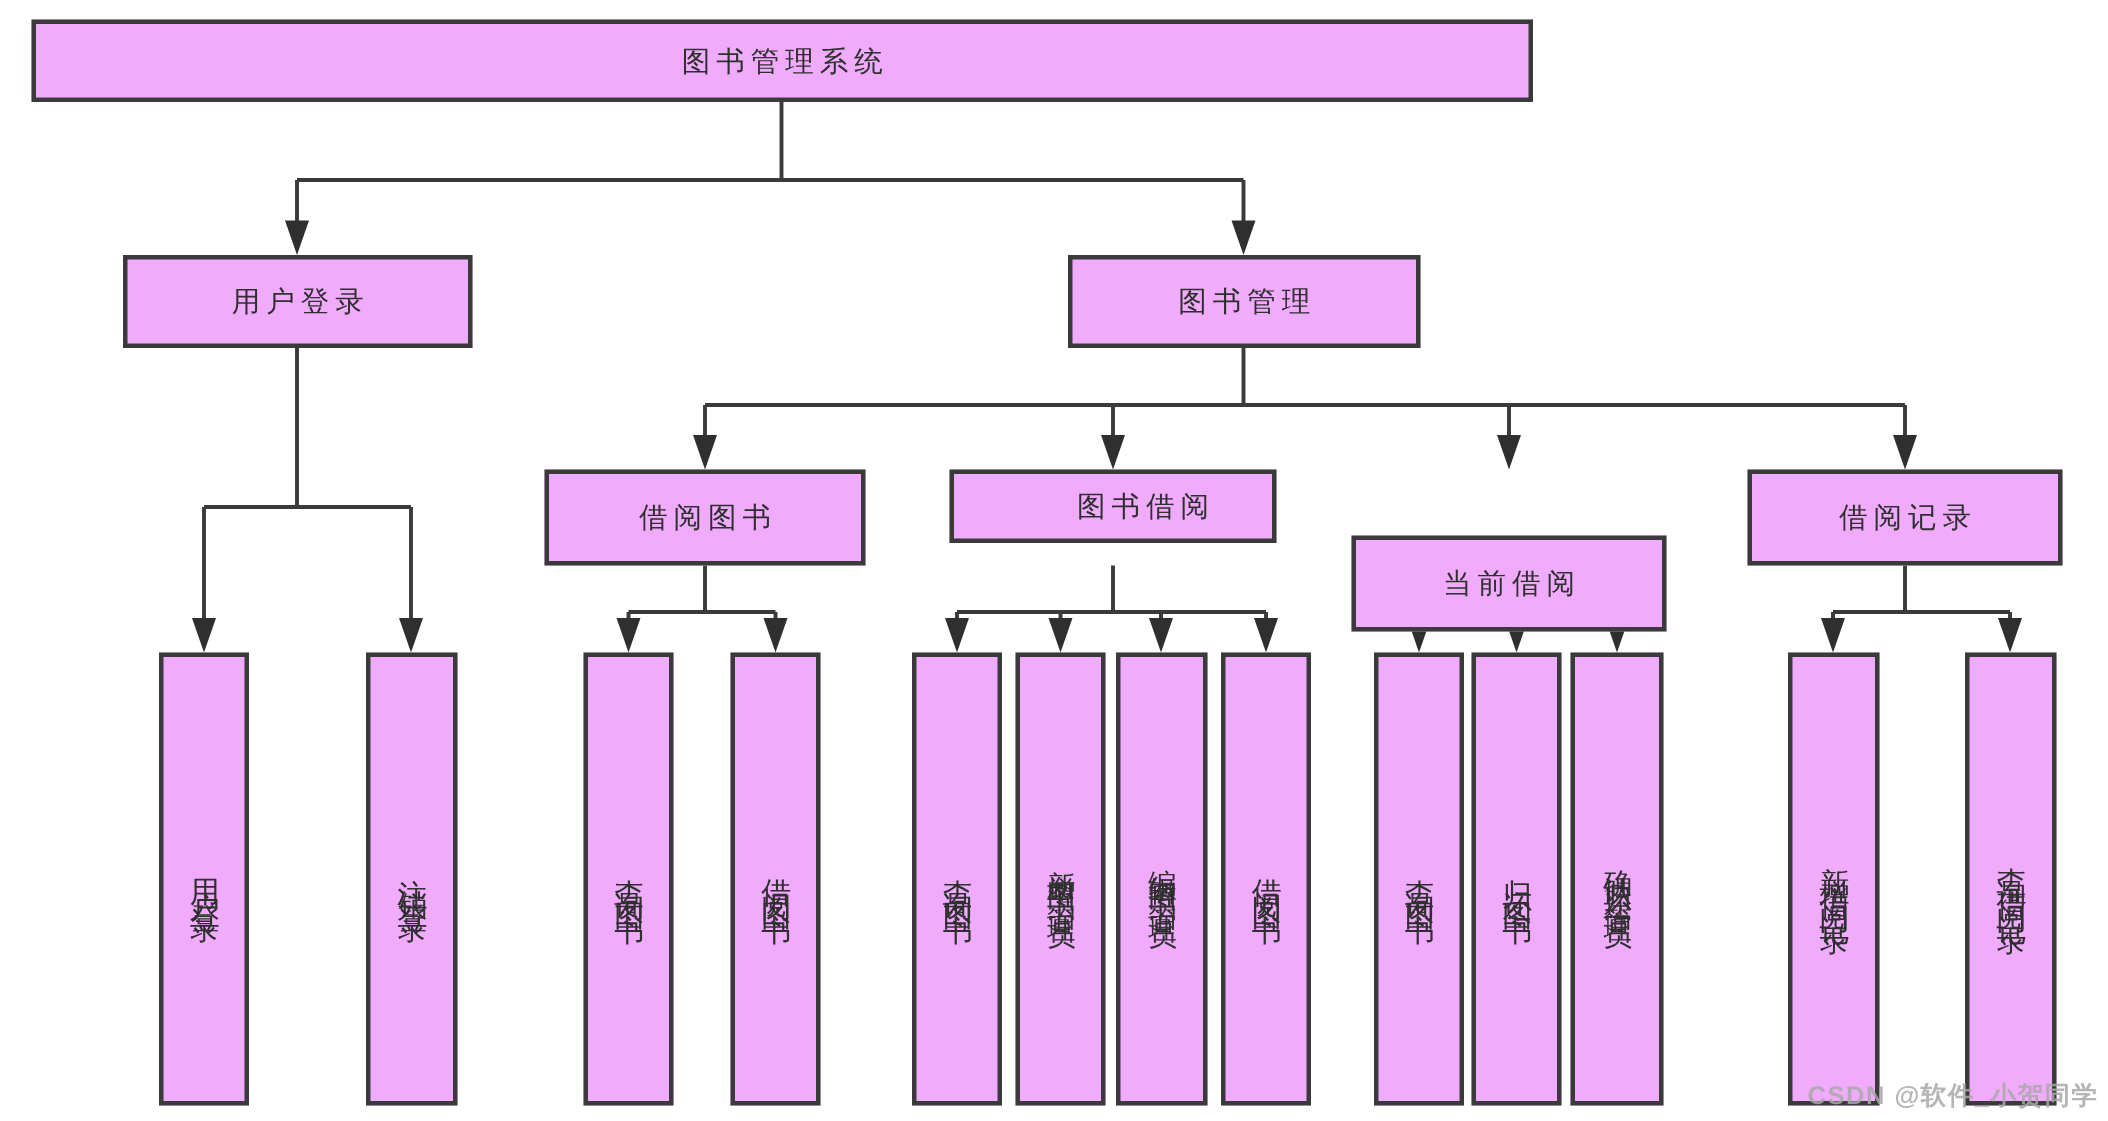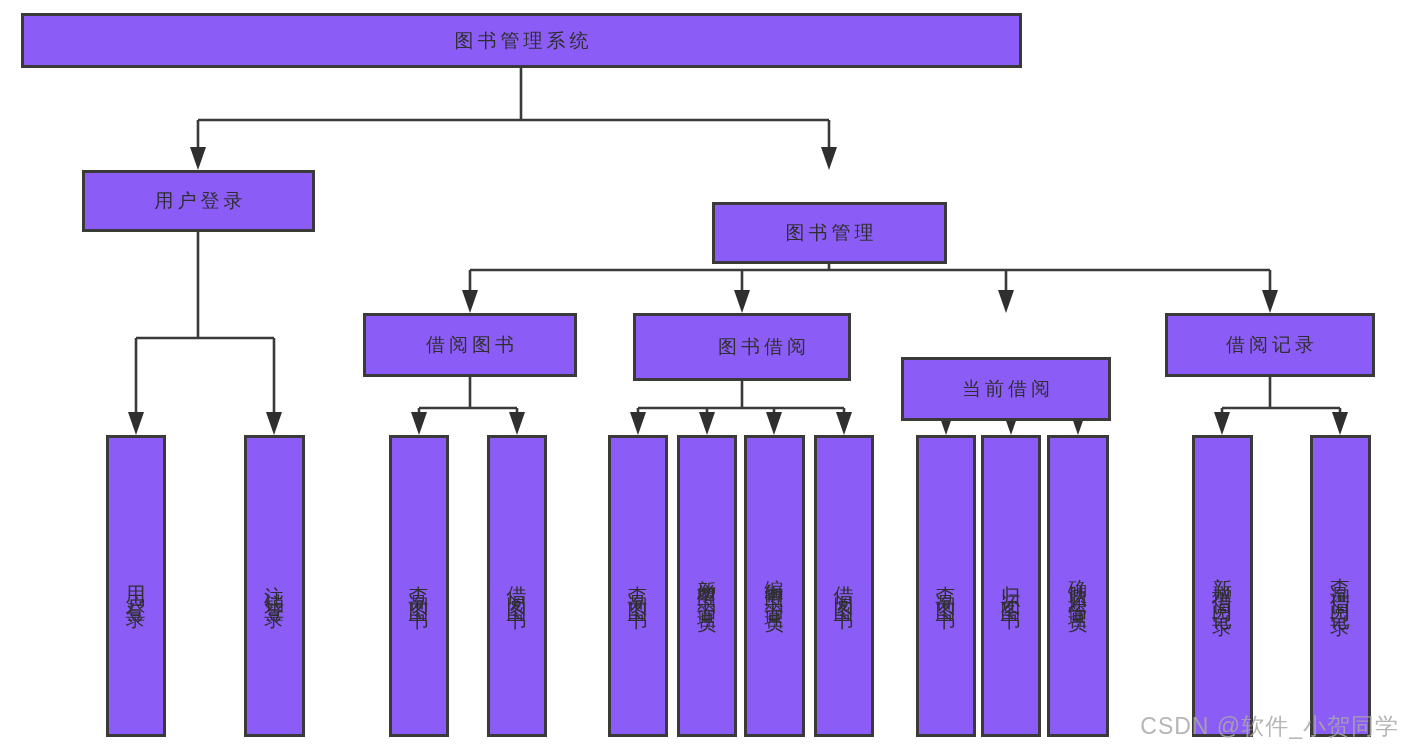--- a/index.html
+++ b/index.html
@@ -7,21 +7,21 @@
     position:relative;
     width:1405px;height:747px;
     background:#ffffff;
     font-family:"Liberation Sans",sans-serif;
     overflow:hidden;
   }
   .connectors{position:absolute;left:0;top:0;z-index:1;}
   .node{
     position:absolute;
     box-sizing:border-box;
-    background:#8b5cf6;
+    background:#f0abfc;
     border:3px solid #3a3a3a;
     display:flex;
     align-items:center;
     justify-content:center;
     color:#2f2f2f;
     z-index:2;
   }
   .hnode{
     font-size:19px;
     letter-spacing:4px;
@@ -34,25 +34,26 @@
     text-orientation:mixed;
     letter-spacing:8px;
     line-height:1;
     padding:6px 0;
   }
   .vnode.long{letter-spacing:5px;font-size:19px;}
   .watermark{
     position:absolute;
     right:6px;
     bottom:5px;
-    font-size:23px;
+    font-size:17px;
     color:rgba(168,168,168,0.85);
     letter-spacing:1px;
     z-index:3;
     white-space:nowrap;
+    font-weight:bold;
   }
 </style>
 </head>
 <body>
 
 <div class="canvas">
 
   <svg class="connectors" width="1405" height="747" viewBox="0 0 1405 747">
     <g stroke="#3a3a3a" stroke-width="2.6" fill="none">
 
@@ -93,28 +94,28 @@
     </g>
   </svg>
 
   <div class="node hnode" style="left:21px;top:13px;width:1001px;height:55px;">
     <span>图书管理系统</span>
   </div>
 
   <div class="node hnode" style="left:82px;top:170px;width:233px;height:62px;">
     <span>用户登录</span>
   </div>
-  <div class="node hnode" style="left:712px;top:170px;width:235px;height:62px;margin-top:32px;">
+  <div class="node hnode" style="left:712px;top:170px;width:235px;height:62px;">
     <span>图书管理</span>
   </div>
 
   <div class="node hnode" style="left:363px;top:313px;width:214px;height:64px;">
     <span>借阅图书</span>
   </div>
-  <div class="node hnode" style="left:633px;top:313px;width:218px;height:68px;padding-left:40px;">
+  <div class="node hnode" style="left:633px;top:313px;width:218px;height:49px;padding-left:40px;">
     <span>图书借阅</span>
   </div>
   <div class="node hnode" style="left:901px;top:313px;width:210px;height:64px;margin-top:44px;">
     <span>当前借阅</span>
   </div>
   <div class="node hnode" style="left:1165px;top:313px;width:210px;height:64px;">
     <span>借阅记录</span>
   </div>
 
   <div class="node vnode" style="left:106px;top:435px;width:60px;height:302px;">

